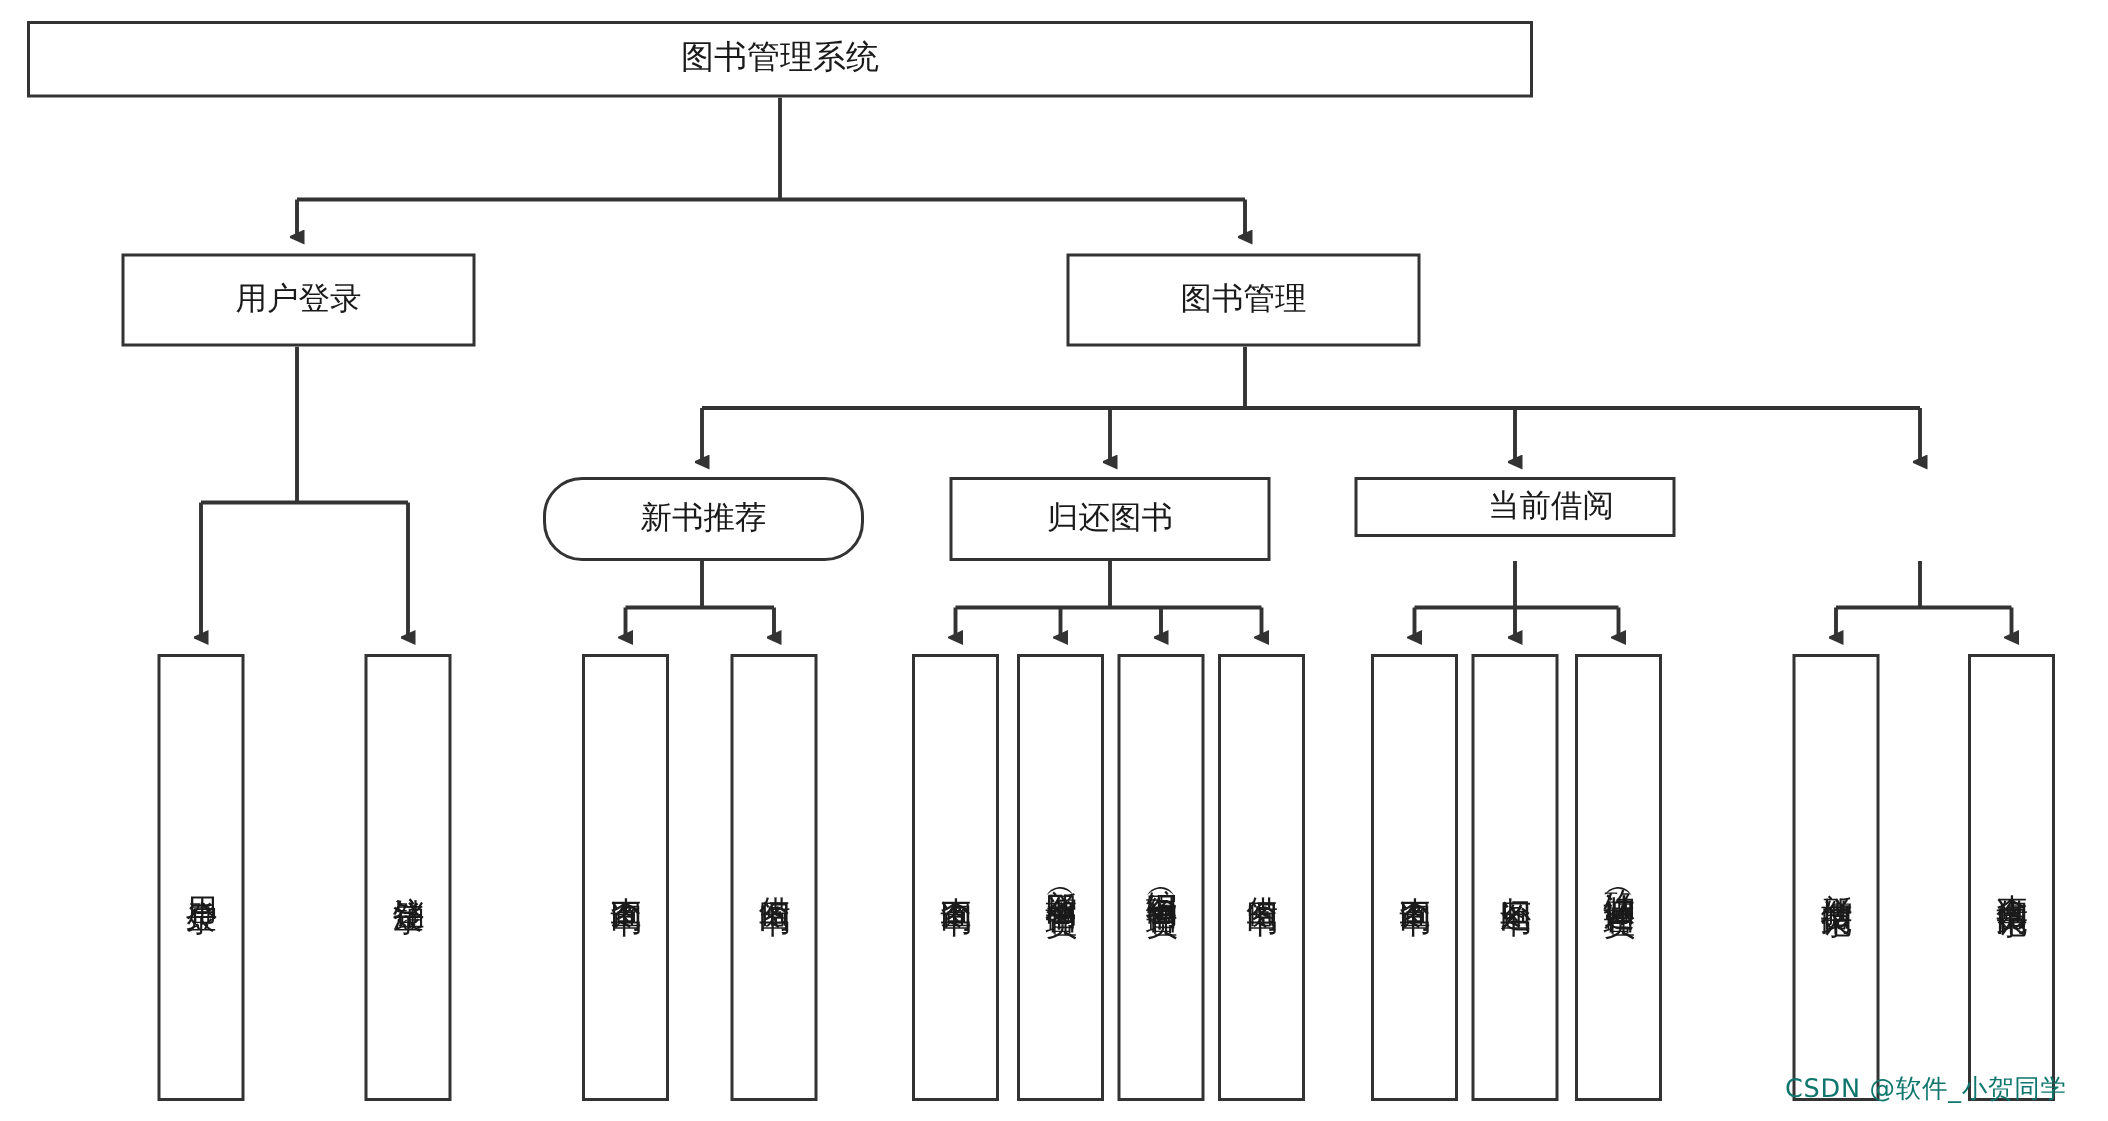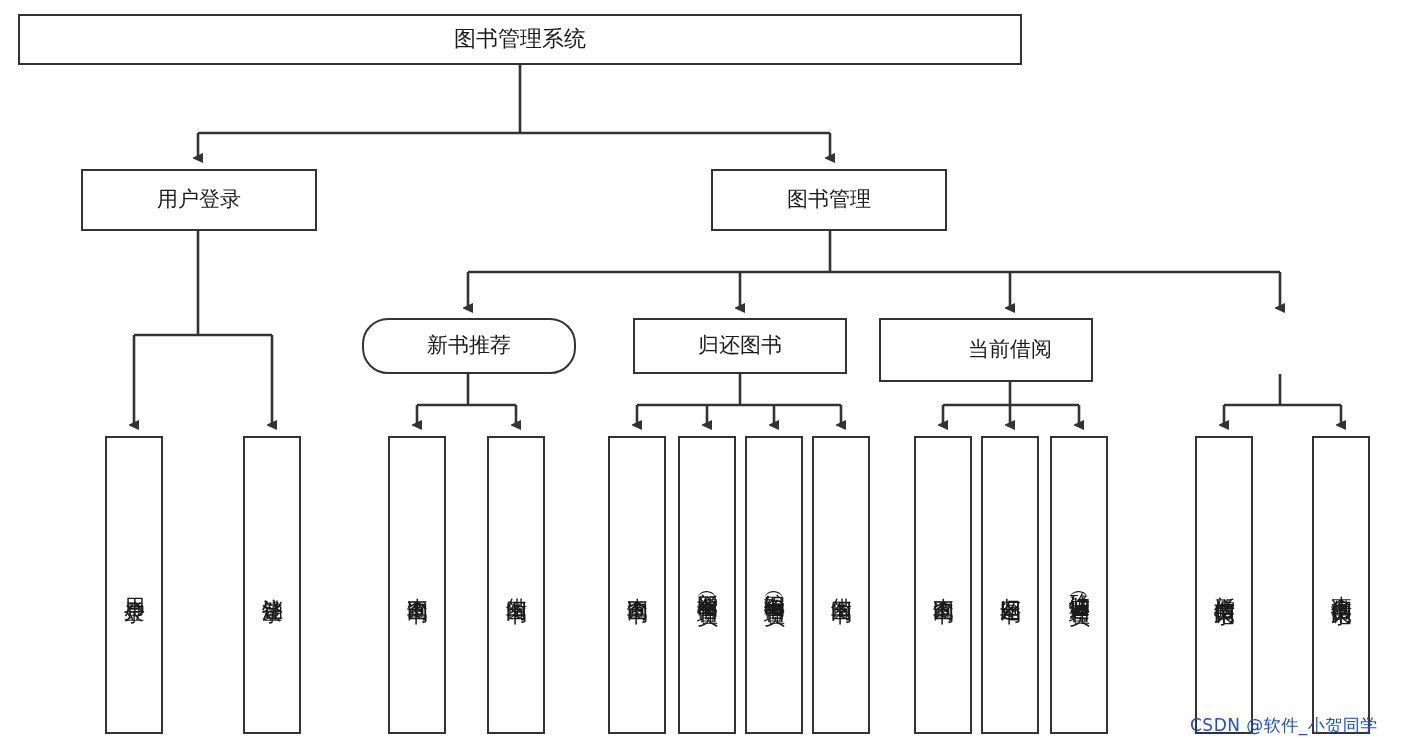--- a/index.html
+++ b/index.html
@@ -58,21 +58,21 @@
   .node.vert .label {
     writing-mode: vertical-rl;
     text-orientation: upright;
     font-size: 21px;
     letter-spacing: 2px;
     line-height: 1;
   }
   .watermark {
     position: absolute;
     font-size: 17px;
-    color: #1d4ed8;
+    color: #0f766e;
     white-space: pre;
     letter-spacing: 0.5px;
   }
 </style>
 </head>
 <body>
 
 <div id="canvas">
 
   <svg class="wires" viewBox="0 0 1405 747">
@@ -135,21 +135,21 @@
   <div class="node horiz" style="left:711px; top:169px; width:236px; height:62px;font-family:Liberation Serif, serif;">
     <span class="label">图书管理</span>
   </div>
 
   <div class="node horiz" style="left:362px; top:318px; width:214px; height:56px;border-radius:26px;">
     <span class="label">新书推荐</span>
   </div>
   <div class="node horiz" style="left:633px; top:318px; width:214px; height:56px;">
     <span class="label">归还图书</span>
   </div>
-  <div class="node horiz" style="left:879px; top:318px; width:214px; height:64px;padding-left:48px;">
+  <div class="node horiz" style="left:903px; top:318px; width:214px; height:40px;padding-left:48px;">
     <span class="label">当前借阅</span>
   </div>
 
   <div class="node vert" style="left:105px; top:436px; width:58px; height:298px;">
     <span class="label">用户登录</span>
   </div>
   <div class="node vert" style="left:243px; top:436px; width:58px; height:298px;">
     <span class="label">注销登录</span>
   </div>
 

